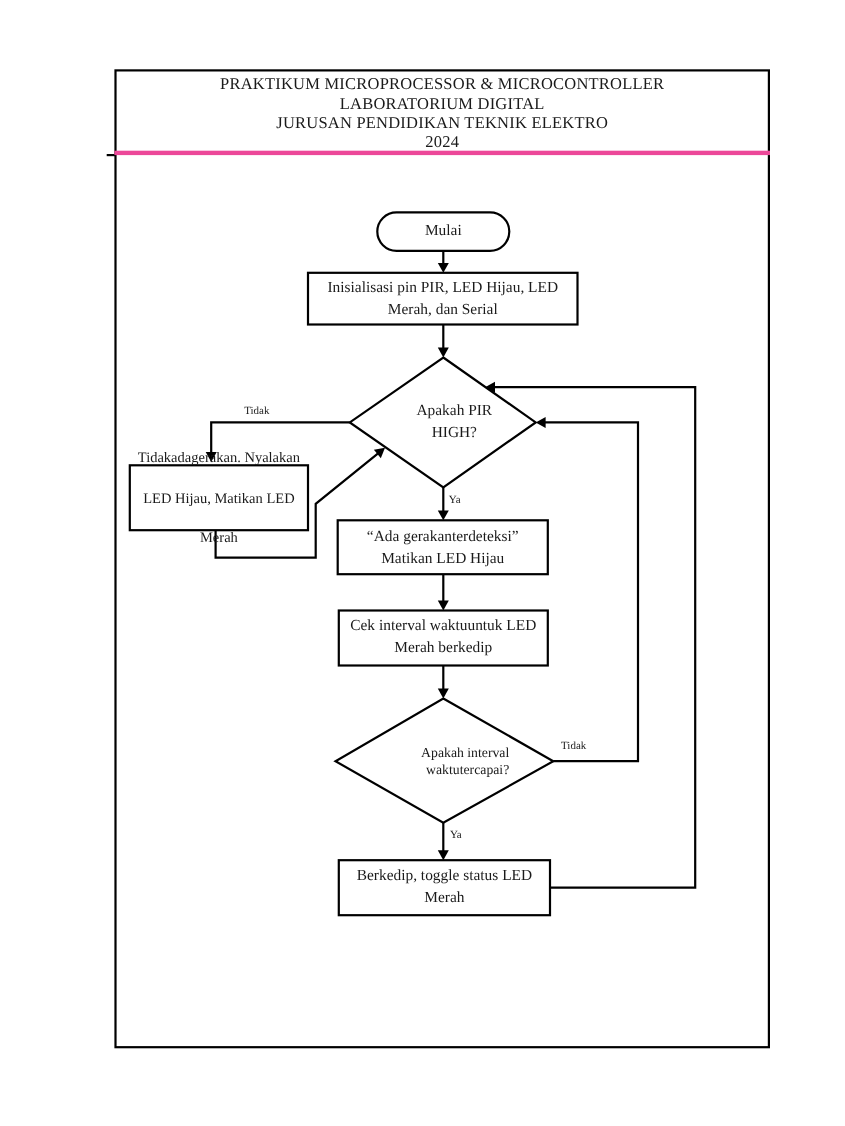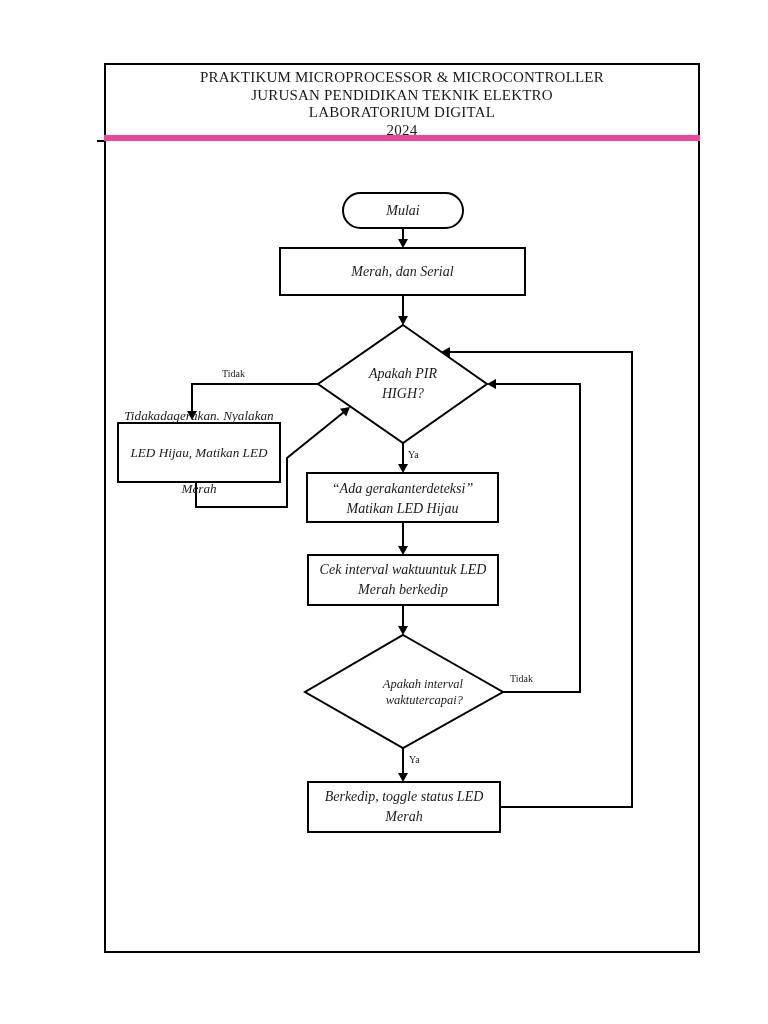--- a/index.html
+++ b/index.html
@@ -25,21 +25,21 @@
     border: 2px solid #000;
     box-sizing: border-box;
     background: #fff;
   }
   .doc-header {
     position: absolute;
     left: 104px;
     top: 63px;
     width: 596px;
     height: 78px;
-    border-bottom: 6px solid #ec4899;
+    border-bottom: 4px solid #ec4899;
     box-sizing: border-box;
     text-align: center;
     padding-top: 6px;
   }
   .doc-header .hline {
     display: block;
     font-size: 15px;
     line-height: 17.5px;
     letter-spacing: 0.2px;
   }
@@ -74,43 +74,43 @@
   }
   .node-text {
     position: absolute;
     display: flex;
     flex-direction: column;
     align-items: center;
     justify-content: center;
     text-align: center;
     pointer-events: none;
   }
-  .node-text span { display: block; white-space: nowrap; font-style: italic; }
+  .node-text span { display: block; white-space: nowrap; }
   .t14 { font-size: 14px; line-height: 20px; }
   .t13 { font-size: 13.2px; line-height: 19.5px; }
   .t12 { font-size: 12.5px; line-height: 16px; }
   .edge-label {
     position: absolute;
     font-size: 10px;
     line-height: 16px;
     white-space: nowrap;
   }
 </style>
 </head>
 <body>
 
 <div class="canvas">
 
   <div class="page-border"></div>
   <div class="header-tick"></div>
 
   <div class="doc-header">
     <span class="hline">PRAKTIKUM MICROPROCESSOR &amp; MICROCONTROLLER</span>
+    <span class="hline">LABORATORIUM DIGITAL</span>
     <span class="hline">JURUSAN PENDIDIKAN TEKNIK ELEKTRO</span>
-    <span class="hline">LABORATORIUM DIGITAL</span>
     <span class="hline">2024</span>
   </div>
 
   <svg class="flow-svg" viewBox="0 0 768 1024">
 
     <polyline class="conn" points="403,228 403,241"></polyline>
     <polyline class="conn" points="403,295 403,318"></polyline>
     <polyline class="conn" points="318,384 192,384 192,413"></polyline>
     <polyline class="conn" points="196,482 196,507 287,507 287,458 344,412"></polyline>
     <polyline class="conn" points="403,443 403,466"></polyline>
@@ -139,24 +139,25 @@
     <rect class="shape" x="308" y="555" width="190" height="50"></rect>
     <polygon class="shape" points="403,635 503,692 403,748 305,692"></polygon>
     <rect class="shape" x="308" y="782" width="192" height="50"></rect>
   </svg>
 
   <div class="node-text t14" style="left:343px; top:193px; width:120px; height:35px;">
     <span>Mulai</span>
   </div>
 
   <div class="node-text t14" style="left:280px; top:248px; width:245px; height:47px;">
+    <span>Inisialisasi pin PIR, LED Hijau, LED</span>
     <span>Merah, dan Serial</span>
   </div>
 
-  <div class="node-text t14" style="left:333px; top:325px; width:140px; height:118px;">
+  <div class="node-text t14" style="left:343px; top:325px; width:140px; height:118px;">
     <span>Apakah PIR</span>
     <span>HIGH?</span>
   </div>
 
   <div class="node-text t13" style="left:118px; top:423px; width:162px; height:59px;gap:17px;">
     <span>Tidakadagerakan. Nyalakan</span>
     <span>LED Hijau, Matikan LED</span>
     <span>Merah</span>
   </div>
 

